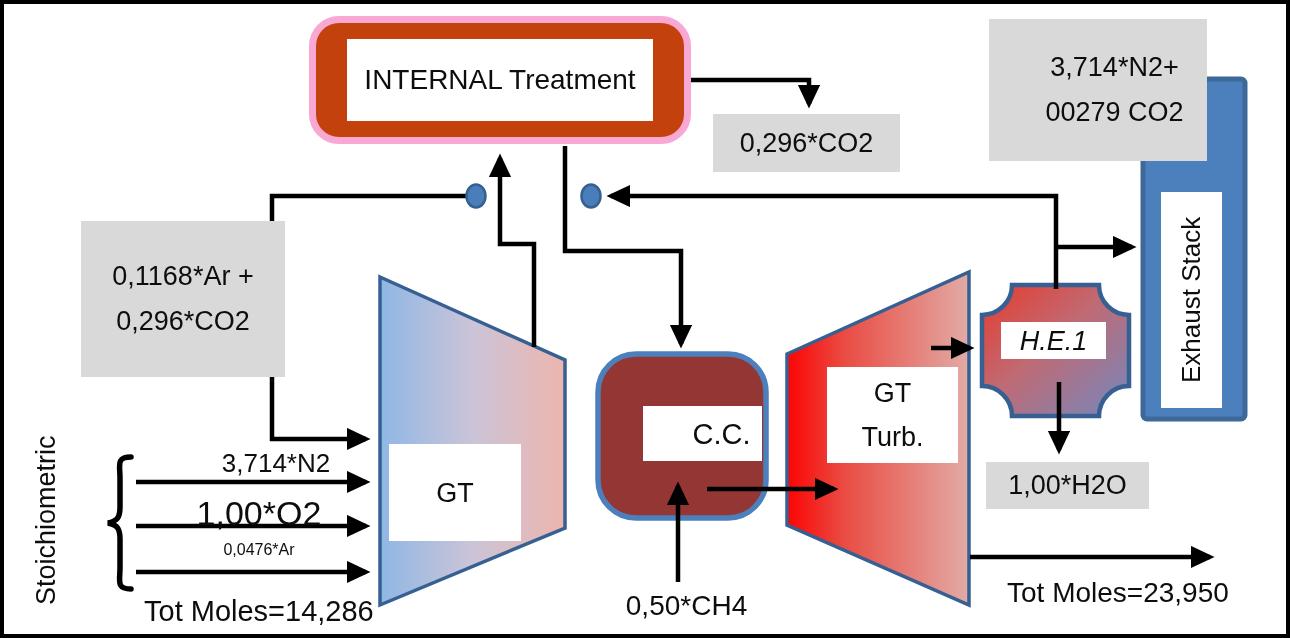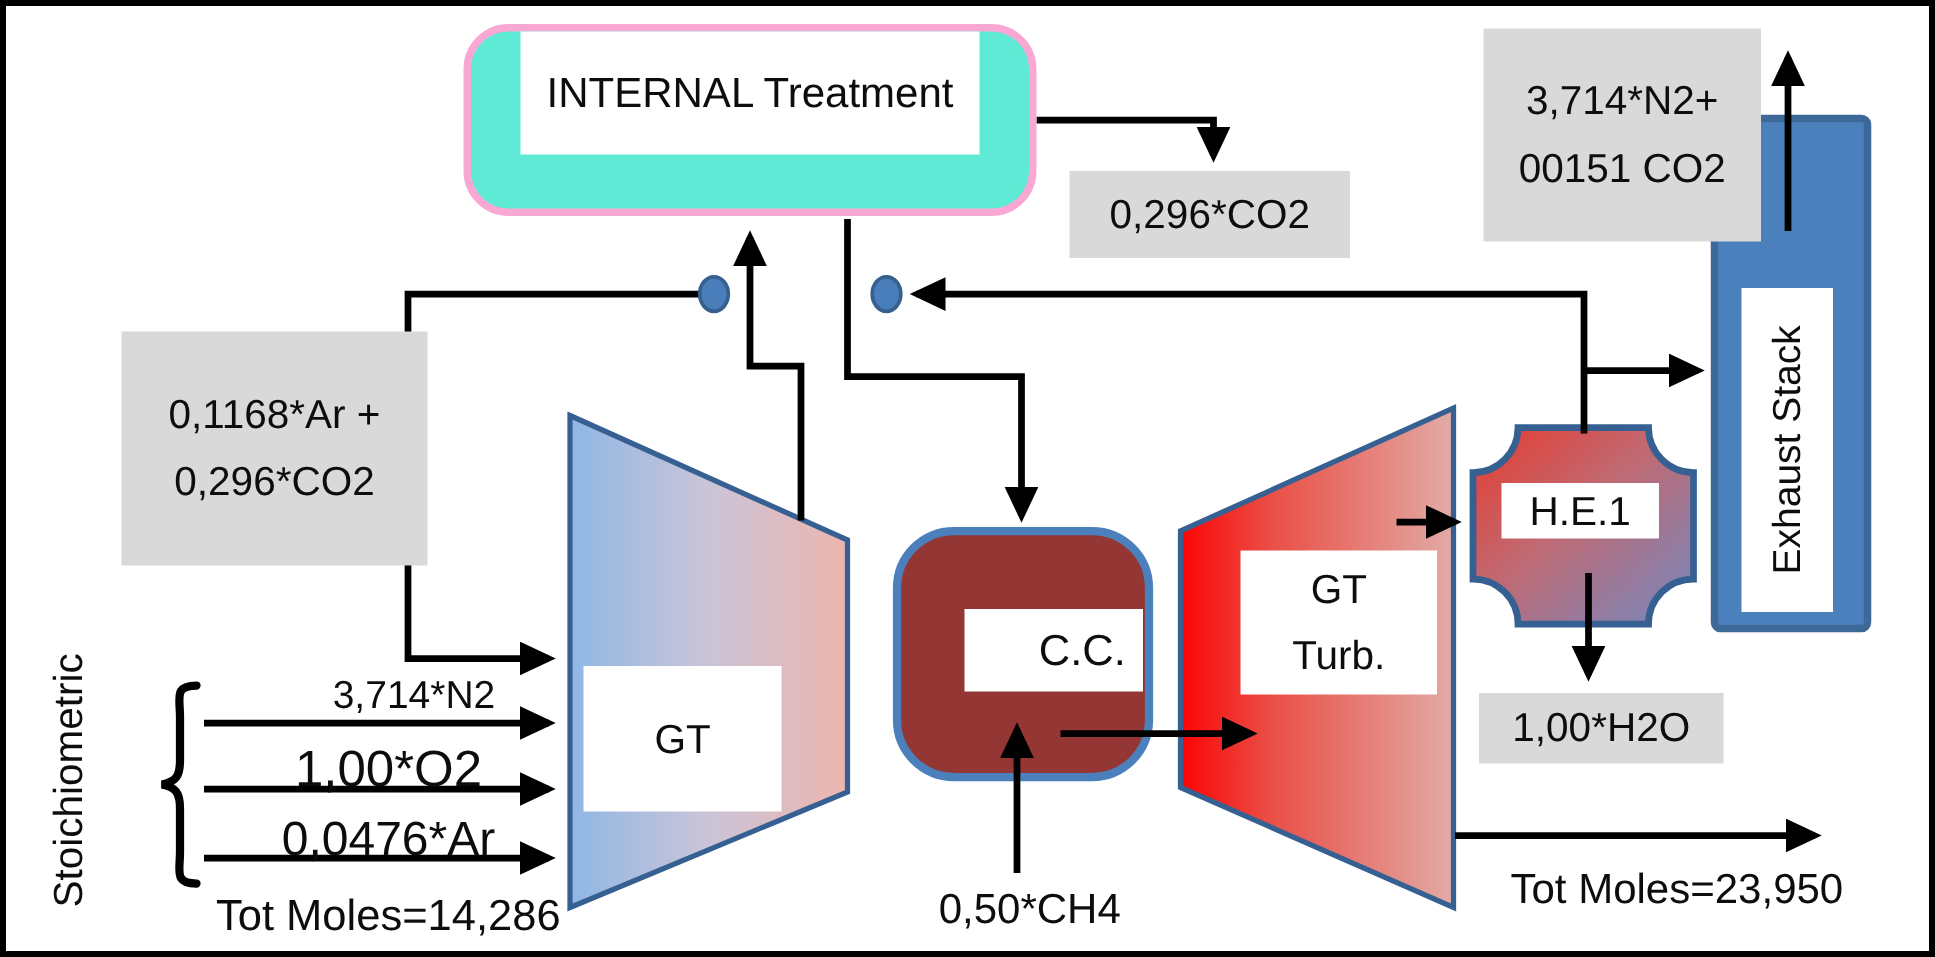--- a/index.html
+++ b/index.html
@@ -13,22 +13,22 @@
   .graybox{
     background:#D9D9D9;display:flex;flex-direction:column;
     align-items:center;justify-content:center;text-align:center;
     font-size:27px;line-height:45px;color:#0d0d0d;
   }
   .whitelabel{
     background:#fff;display:flex;flex-direction:column;align-items:center;
     justify-content:center;text-align:center;font-size:27px;line-height:44px;color:#0d0d0d;
   }
   .treatment{
-    background:#5eead4;border:5px solid #f9a8d4;border-radius:30px;
-    display:flex;justify-content:center;box-sizing:border-box;
+    background:#c2410c;border:7px solid #f9a8d4;border-radius:30px;
+    display:flex;align-items:center;justify-content:center;box-sizing:border-box;
   }
   .treatment-inner{
     background:#fff;width:306px;height:82px;display:flex;align-items:center;
     justify-content:center;font-size:28px;color:#0d0d0d;
   }
   .vtext{
     display:flex;align-items:center;justify-content:center;
     writing-mode:vertical-rl;transform:rotate(180deg);
     font-size:27px;color:#0d0d0d;text-align:center;
   }
@@ -99,53 +99,53 @@
   </svg>
 
   <div class="abs treatment" style="left:305px;top:12px;width:382px;height:128px;">
     <div class="treatment-inner">INTERNAL Treatment</div>
   </div>
 
   <div class="abs graybox" style="left:709px;top:110px;width:187px;height:58px;">
     <span>0,296*CO2</span>
   </div>
 
-  <div class="abs graybox" style="left:985px;top:15px;width:185px;height:142px;line-height:45px;">
+  <div class="abs graybox" style="left:985px;top:15px;width:185px;height:142px;line-height:45px;padding-left:33px;">
     <span>3,714*N2+</span>
-    <span>00151 CO2</span>
+    <span>00279 CO2</span>
   </div>
 
   <div class="abs graybox" style="left:77px;top:217px;width:204px;height:156px;line-height:45px;">
     <span>0,1168*Ar +</span>
     <span>0,296*CO2</span>
   </div>
 
   <div class="abs vtext" style="left:1157px;top:188px;width:61px;height:216px;background:#fff;font-size:26px;">Exhaust Stack</div>
 
   <div class="abs whitelabel" style="left:385px;top:440px;width:132px;height:97px;">
     <span>GT</span>
   </div>
 
   <div class="abs whitelabel" style="left:639px;top:402px;width:81px;height:55px;font-size:29px;padding-left:38px;">C.C.</div>
 
   <div class="abs whitelabel" style="left:823px;top:363px;width:131px;height:96px;">
     <span>GT</span>
     <span>Turb.</span>
   </div>
 
-  <div class="abs whitelabel" style="left:997px;top:318px;width:105px;height:37px;">H.E.1</div>
+  <div class="abs whitelabel" style="left:997px;top:318px;width:105px;height:37px;font-style:italic;">H.E.1</div>
 
   <div class="abs graybox" style="left:982px;top:458px;width:163px;height:47px;">
     <span>1,00*H2O</span>
   </div>
 
   <div class="abs plain center" style="left:610px;top:586px;width:145px;">0,50*CH4</div>
 
   <div class="abs vtext" style="left:24px;top:418px;width:36px;height:196px;">Stoichiometric</div>
 
   <div class="abs plain center" style="left:172px;top:444px;width:200px;font-size:26px;">3,714*N2</div>
   <div class="abs plain center" style="left:155px;top:490px;width:200px;font-size:34px;">1,00*O2</div>
-  <div class="abs plain center" style="left:155px;top:537px;width:200px;font-size:32px;">0,0476*Ar</div>
+  <div class="abs plain center" style="left:155px;top:537px;width:200px;font-size:16px;">0,0476*Ar</div>
 
   <div class="abs plain" style="left:140px;top:591px;font-size:29px;">Tot Moles=14,286</div>
   <div class="abs plain" style="left:1003px;top:573px;font-size:28px;">Tot Moles=23,950</div>
 
 </div>
 
 </body></html>

